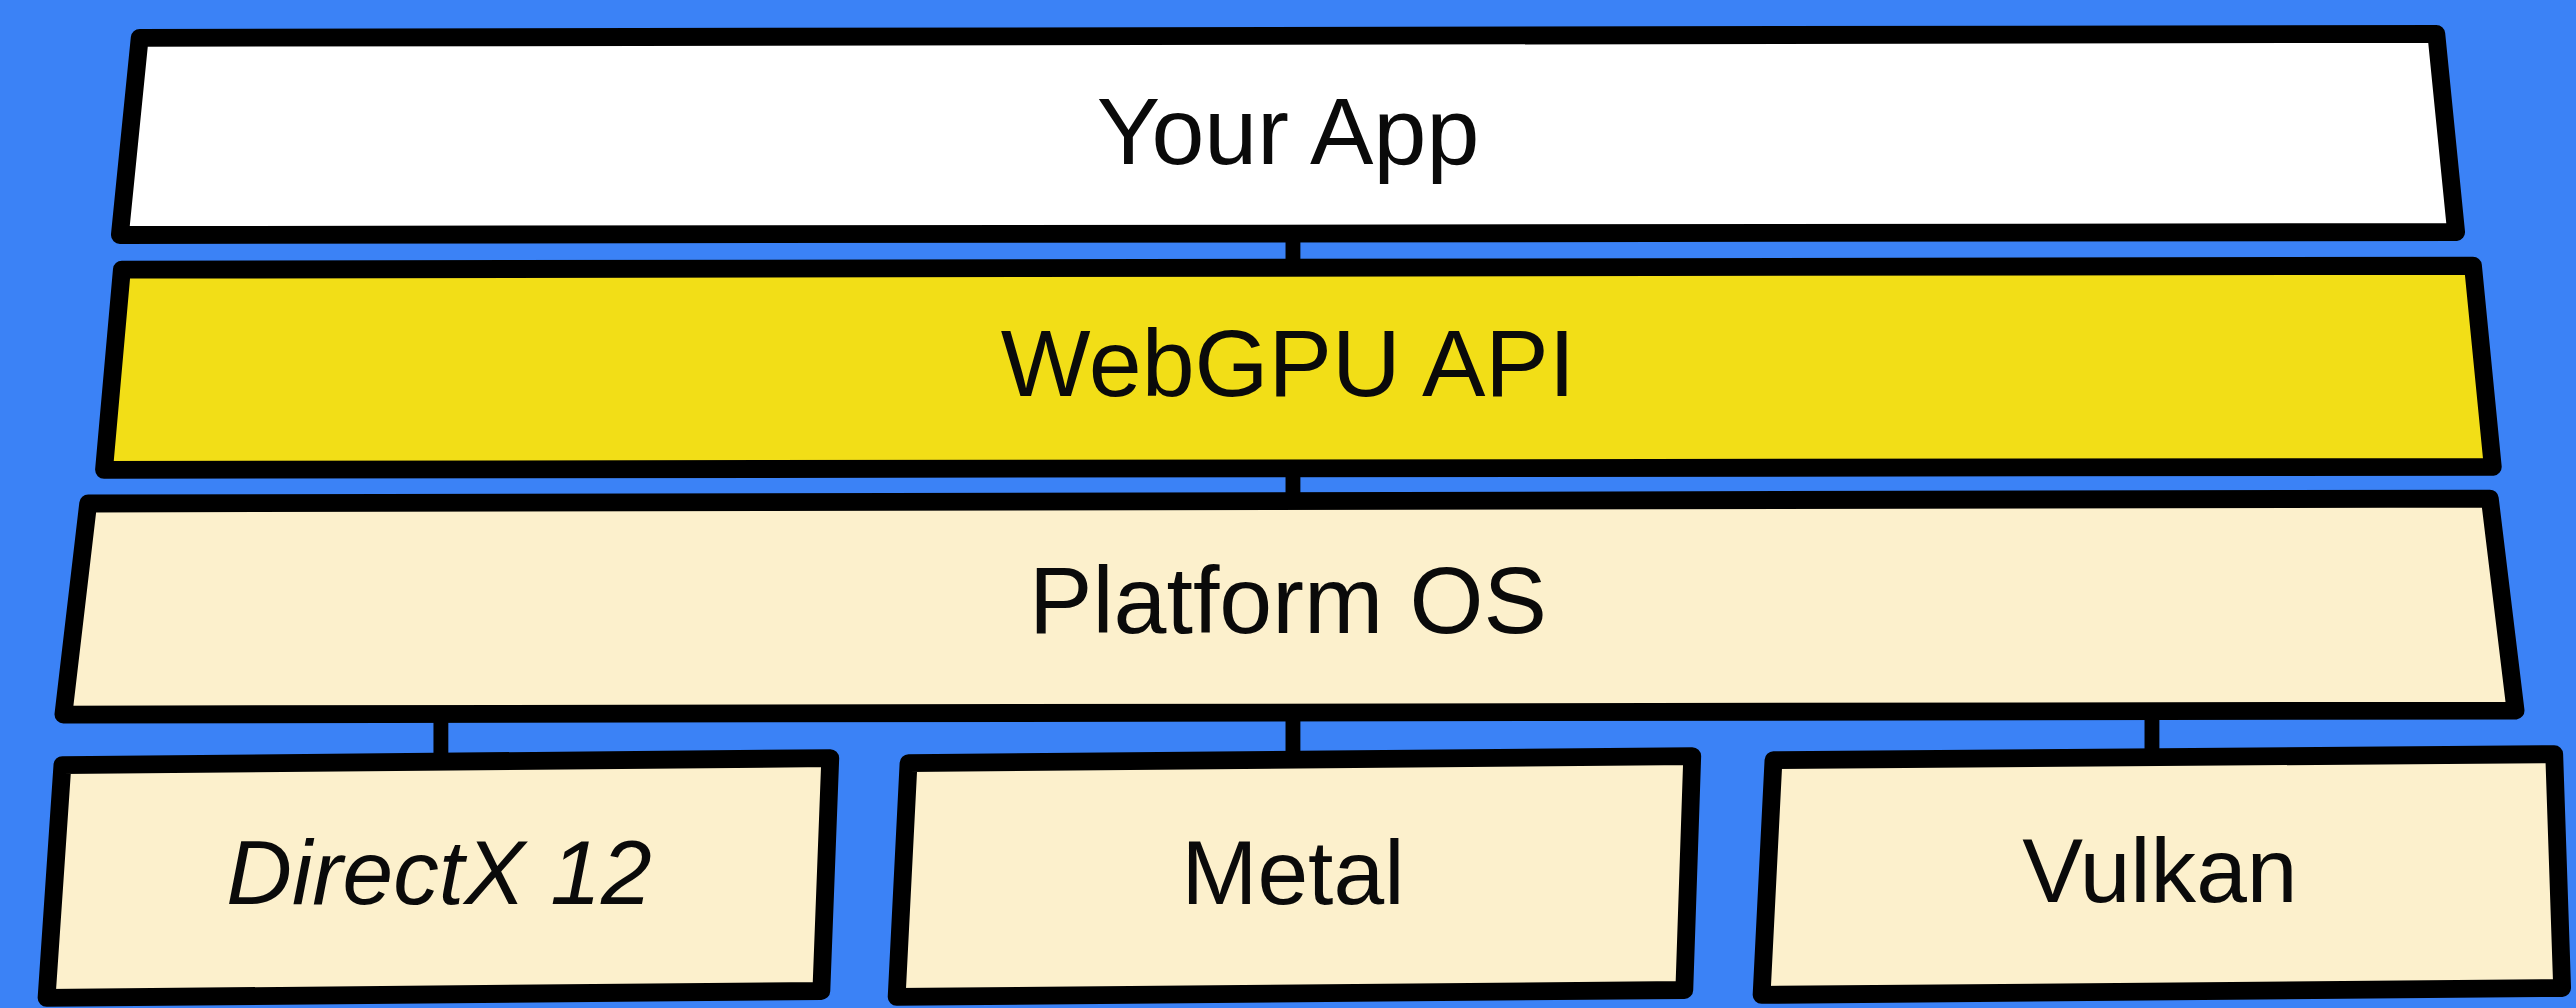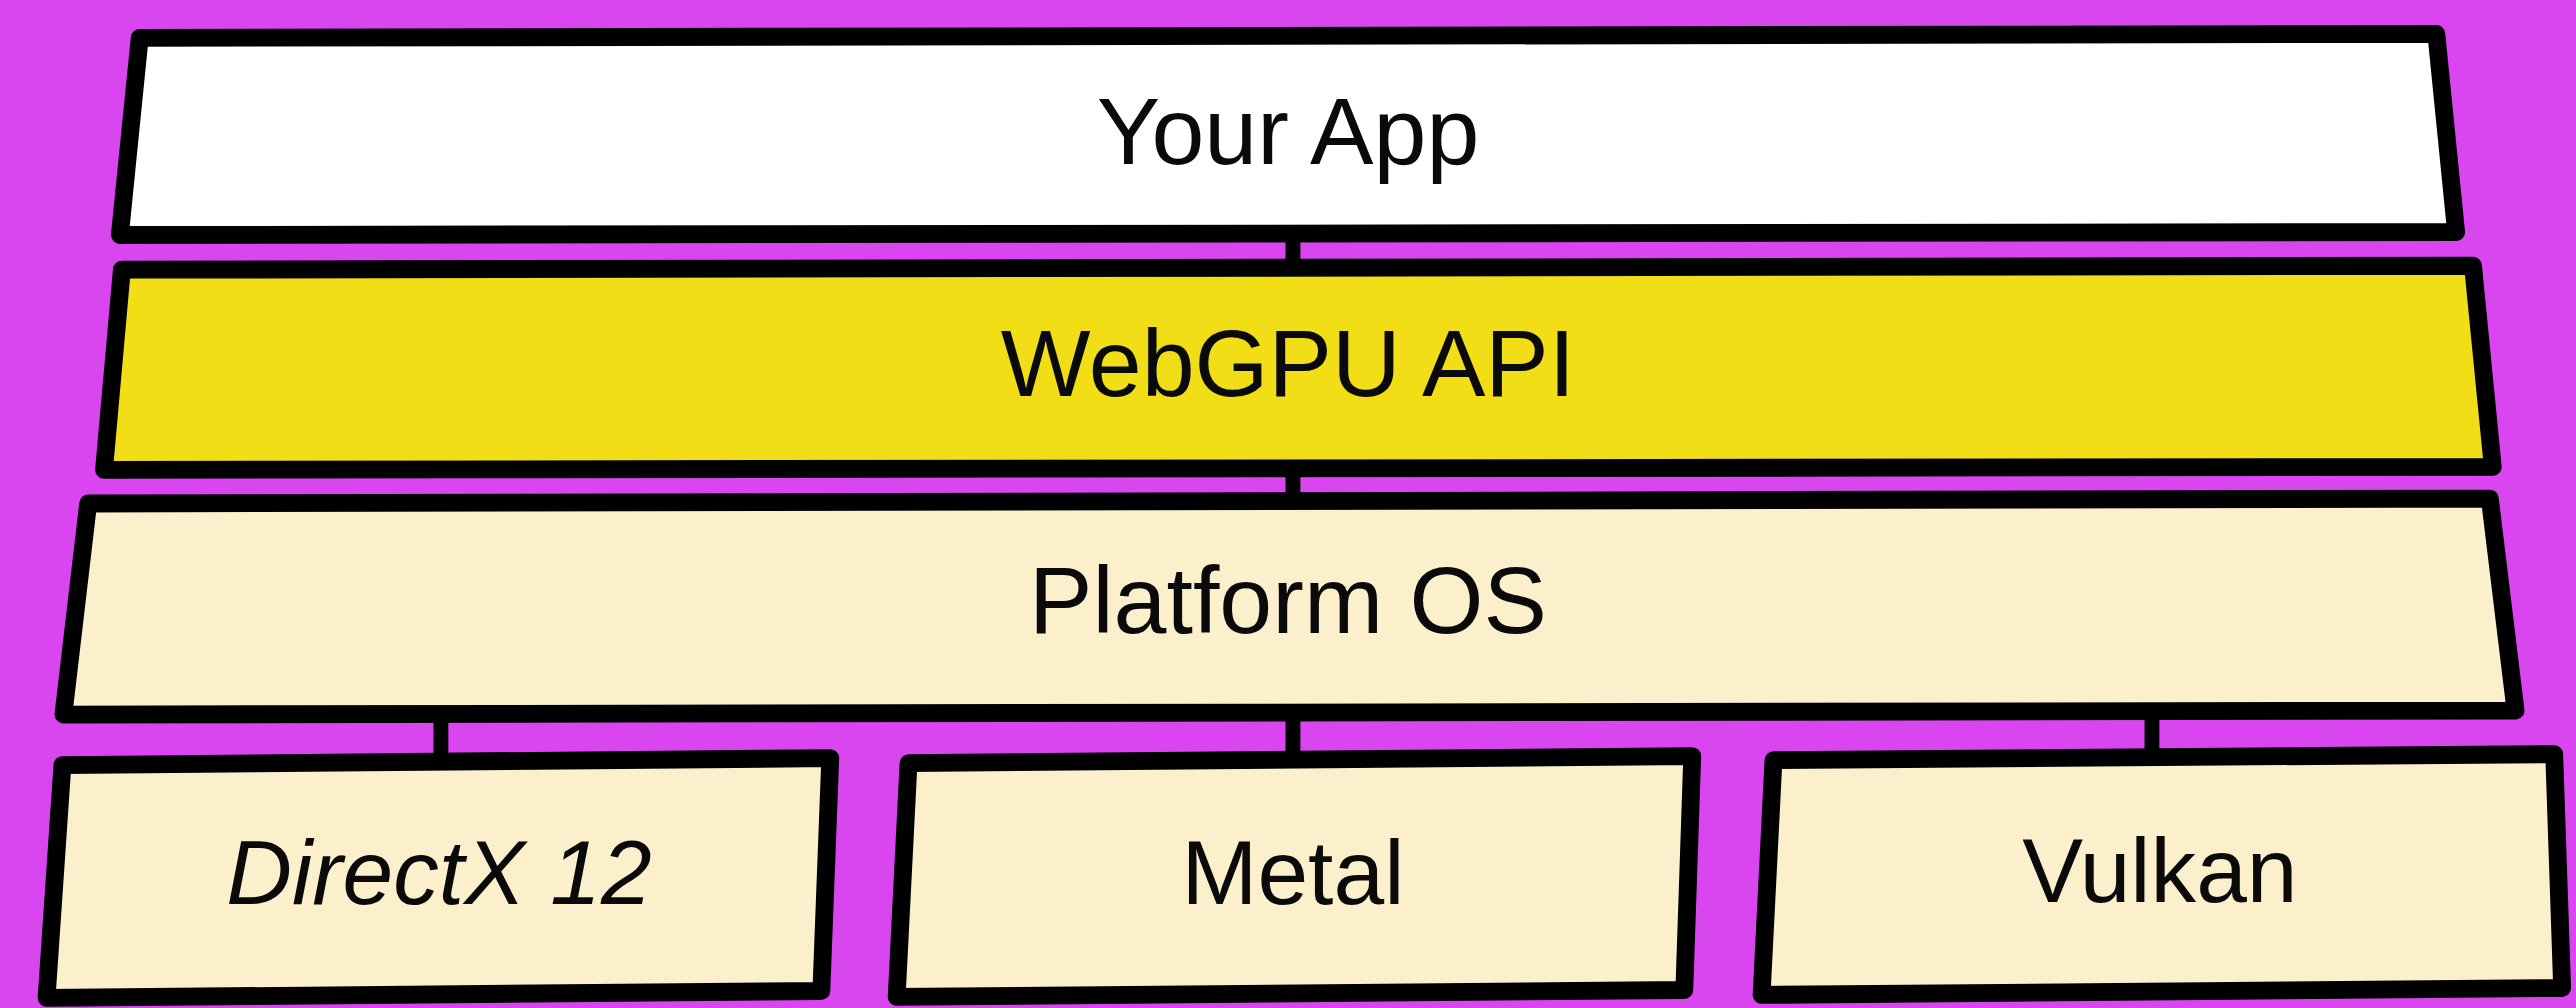--- a/index.html
+++ b/index.html
@@ -8,21 +8,21 @@
     padding: 0;
     background: #ffffff;
   }
   body {
     font-family: "Liberation Sans", sans-serif;
   }
   #stage {
     position: relative;
     width: 2576px;
     height: 1009px;
-    background: #d946ef;
+    background: #3b82f6;
     overflow: hidden;
   }
   #diagram-svg {
     position: absolute;
     left: 0;
     top: 0;
     width: 2576px;
     height: 1009px;
     display: block;
   }

